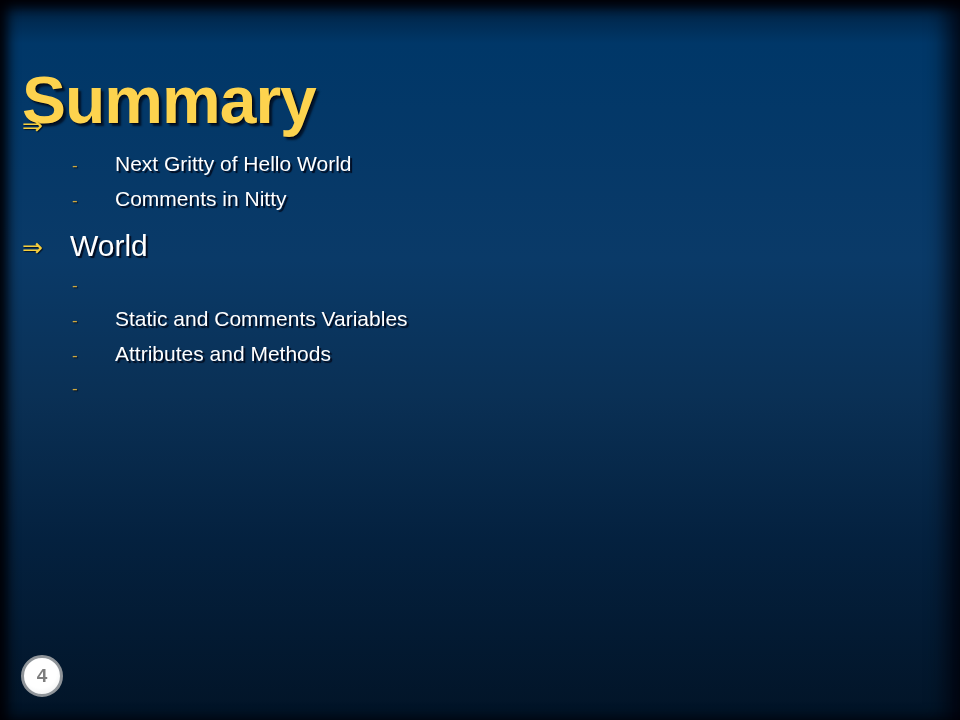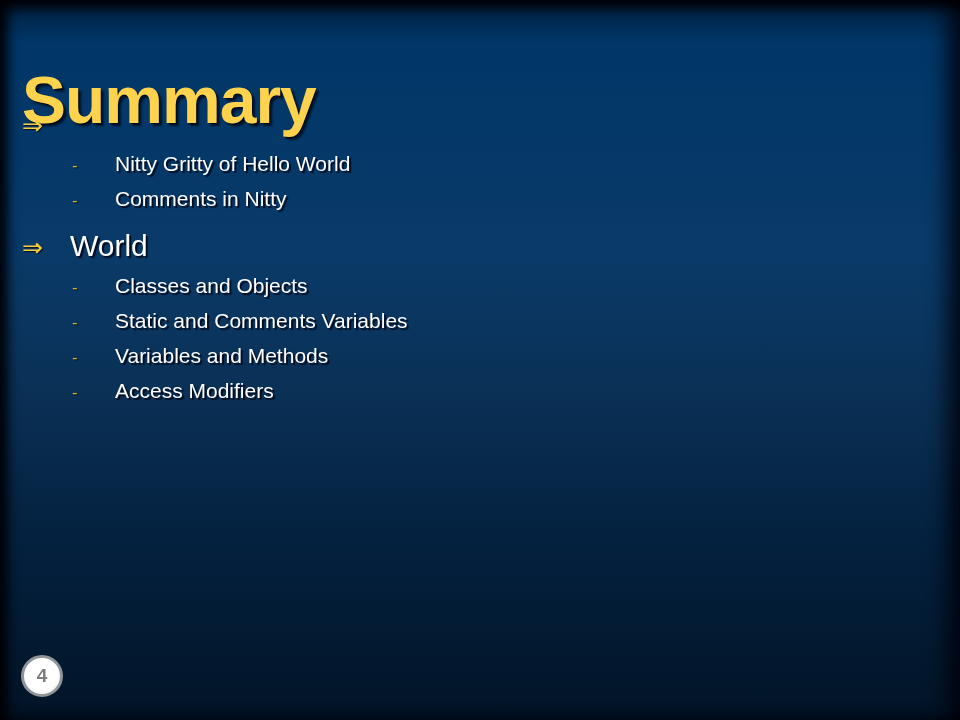--- a/index.html
+++ b/index.html
@@ -123,51 +123,49 @@
   <h1 class="title">Summary</h1>
 
   <div class="content">
 
     <div class="bullet l1">
       <span class="marker">⇒</span>
     </div>
 
     <div class="bullet l2">
       <span class="marker">-</span>
-      <span class="text">Nitty Gritty of Hello World</span>
+      <span class="text">Next Gritty of Hello World</span>
     </div>
 
     <div class="bullet l2">
       <span class="marker">-</span>
       <span class="text">Comments in Nitty</span>
     </div>
 
     <div class="bullet l1">
       <span class="marker">⇒</span>
       <span class="text">World</span>
     </div>
 
     <div class="bullet l2">
       <span class="marker">-</span>
-      <span class="text">Classes and Objects</span>
     </div>
 
     <div class="bullet l2">
       <span class="marker">-</span>
       <span class="text">Static and Comments Variables</span>
     </div>
 
     <div class="bullet l2">
       <span class="marker">-</span>
-      <span class="text">Variables and Methods</span>
+      <span class="text">Attributes and Methods</span>
     </div>
 
     <div class="bullet l2">
       <span class="marker">-</span>
-      <span class="text">Access Modifiers</span>
     </div>
 
   </div>
 
   <div class="page-badge">
     <span class="num">4</span>
   </div>
 
 </div>
 

